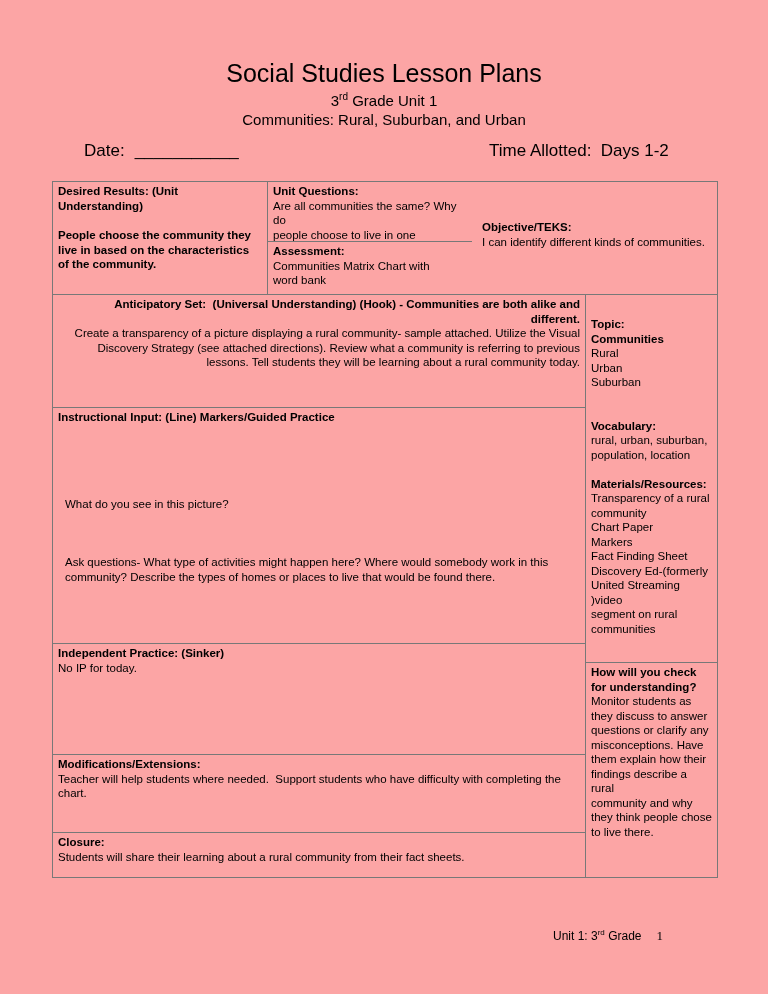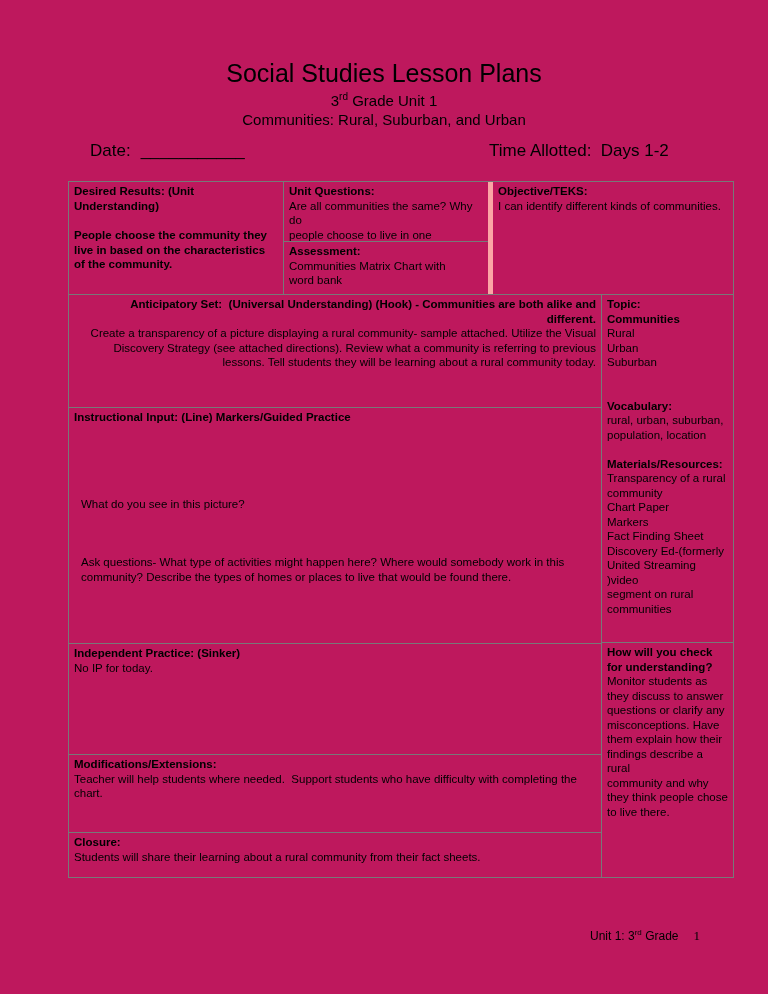--- a/index.html
+++ b/index.html
@@ -1,20 +1,20 @@
 <!DOCTYPE html>
 <html><head>
 <meta charset="utf-8">
 <style>
   html, body { margin: 0; padding: 0; background: #fff; }
   .page {
     position: relative;
     width: 768px;
     height: 994px;
-    background: #be185d;
+    background: #fca5a5;
     color: #000;
     font-family: "Liberation Sans", sans-serif;
     overflow: hidden;
   }
 
   
   .doc-header {
     position: absolute;
     top: 60px;
     left: 0;
@@ -26,28 +26,28 @@
   .doc-sub sup, .doc-title sup { font-size: 10px; }
 
   .date-row {
     position: absolute;
     top: 141px;
     left: 0;
     width: 100%;
     height: 24px;
     font-size: 17px;
   }
-  .date-group { position: absolute; left: 90px; top: 0; }
+  .date-group { position: absolute; left: 84px; top: 0; }
   .date-blank { margin-left: 10px; letter-spacing: 0; }
   .time-allotted { position: absolute; left: 489px; top: 0; white-space: pre; }
 
   
   .lp-table {
     position: absolute;
-    left: 68px;
+    left: 52px;
     top: 181px;
     width: 666px;
     height: 697px;
     border: 1px solid #787878;
     box-sizing: border-box;
     font-size: 11.5px;
   }
   .lp-table * { box-sizing: border-box; }
   .row1 { display: flex; height: 112px; }
   .row2 { display: flex; height: 583px; border-top: 1px solid #787878; }
@@ -56,44 +56,43 @@
     padding: 2px 5px 0 5px;
     line-height: 14.5px;
     overflow: hidden;
   }
   .cell div { white-space: pre-wrap; }
 
   .c-desired { width: 214px; }
   .c-colB { width: 210px; border-left: 1px solid #787878; border-right: 5px solid #fca5a5; display: flex; flex-direction: column; }
   .c-uq { height: 60px; border-bottom: 1px solid #787878; }
   .c-assess { flex: 1; }
-  .c-objective { flex: 1; }
+  .c-objective { flex: 1; margin-top: 36px; }
 
   .left-col { width: 533px; border-right: 1px solid #787878; display: flex; flex-direction: column; }
   .right-col { flex: 1; display: flex; flex-direction: column; }
   .c-anticipatory { height: 112px; text-align: right; }
   .c-instructional { height: 236px; border-top: 1px solid #787878; }
   .c-independent { height: 111px; border-top: 1px solid #787878; }
   .c-modifications { height: 78px; border-top: 1px solid #787878; }
   .c-closure { flex: 1; border-top: 1px solid #787878; }
-  .c-sidebar-top { height: 347px; }
+  .c-sidebar-top { height: 347px; margin-top: 20px; }
   .c-check { flex: 1; border-top: 1px solid #787878; }
 
   .b { font-weight: bold; }
   .mt15 { margin-top: 15px; }
   .sp { height: 14.5px; }
   .ind { padding-left: 7px; }
 
   
   .doc-footer {
     position: absolute;
     left: 553px;
     top: 928px;
     font-size: 12px;
-    margin-left: 37px;
   }
   .doc-footer sup { font-size: 8px; }
   .pgnum { font-family: "Liberation Serif", serif; font-size: 13px; margin-left: 15px; }
 </style>
 </head>
 <body>
 
 <div class="page">
 
   <div class="doc-header">

